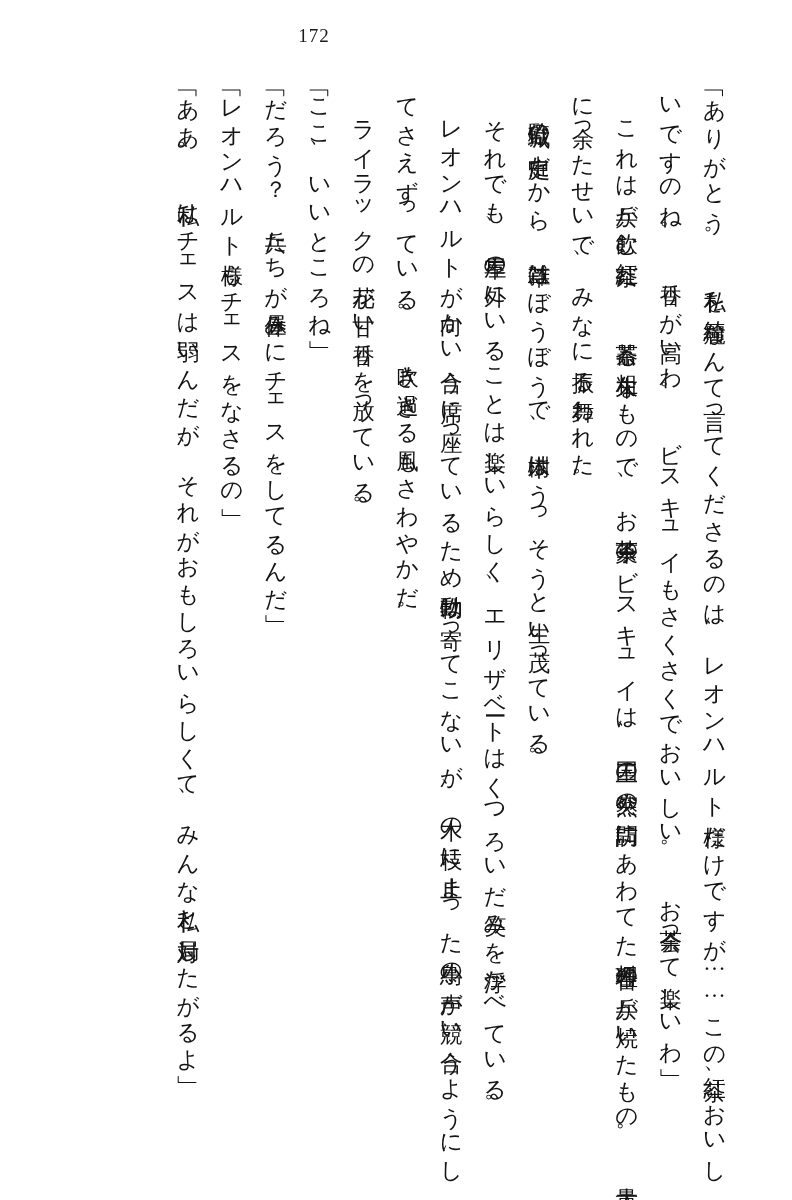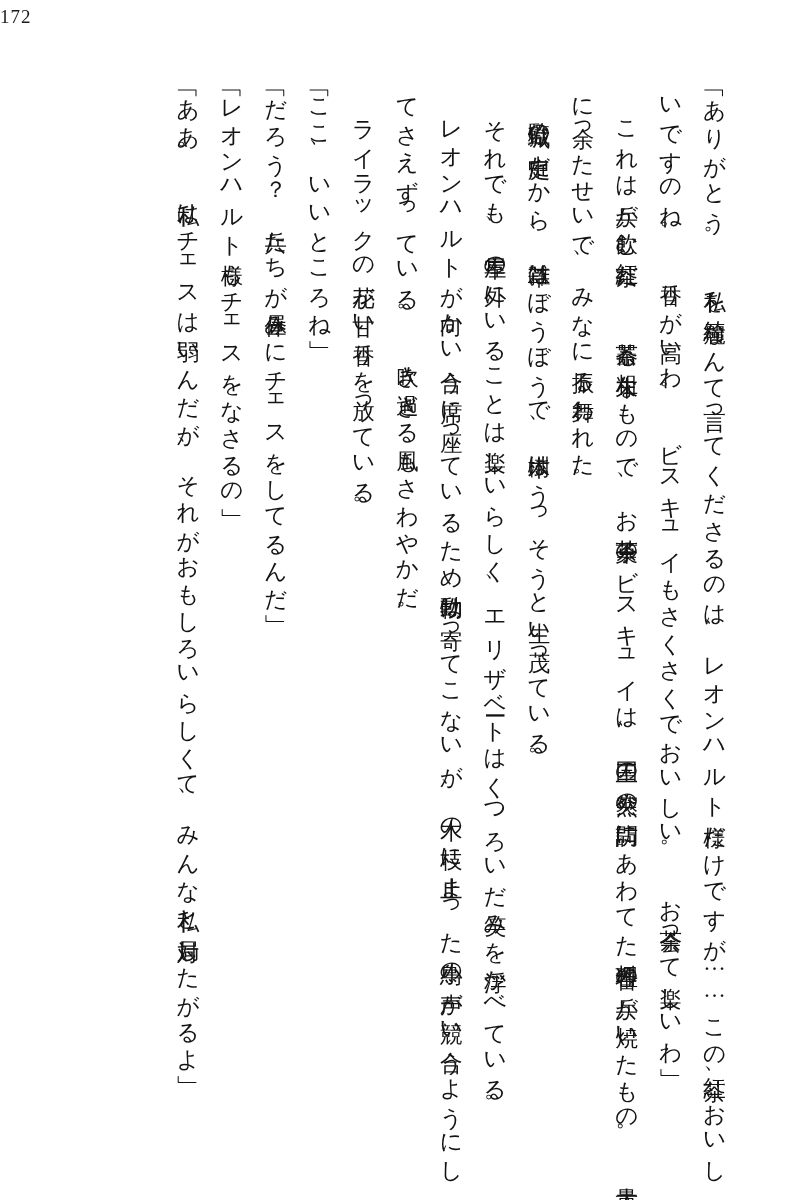--- a/index.html
+++ b/index.html
@@ -18,24 +18,24 @@
 
   .page {
     position: relative;
     width: 792px;
     height: 1200px;
     box-sizing: border-box;
   }
 
   .page-number {
     position: absolute;
-    top: 6px;
+    top: 25px;
     left: 0;
     width: 628px;
-    text-align: left;
+    text-align: center;
     font-size: 19px;
     letter-spacing: 1px;
     color: #1a1a1a;
     font-family: "Liberation Serif", "DejaVu Serif", serif;
   }
 
   
   .body-text {
     position: absolute;
     top: 82px;

